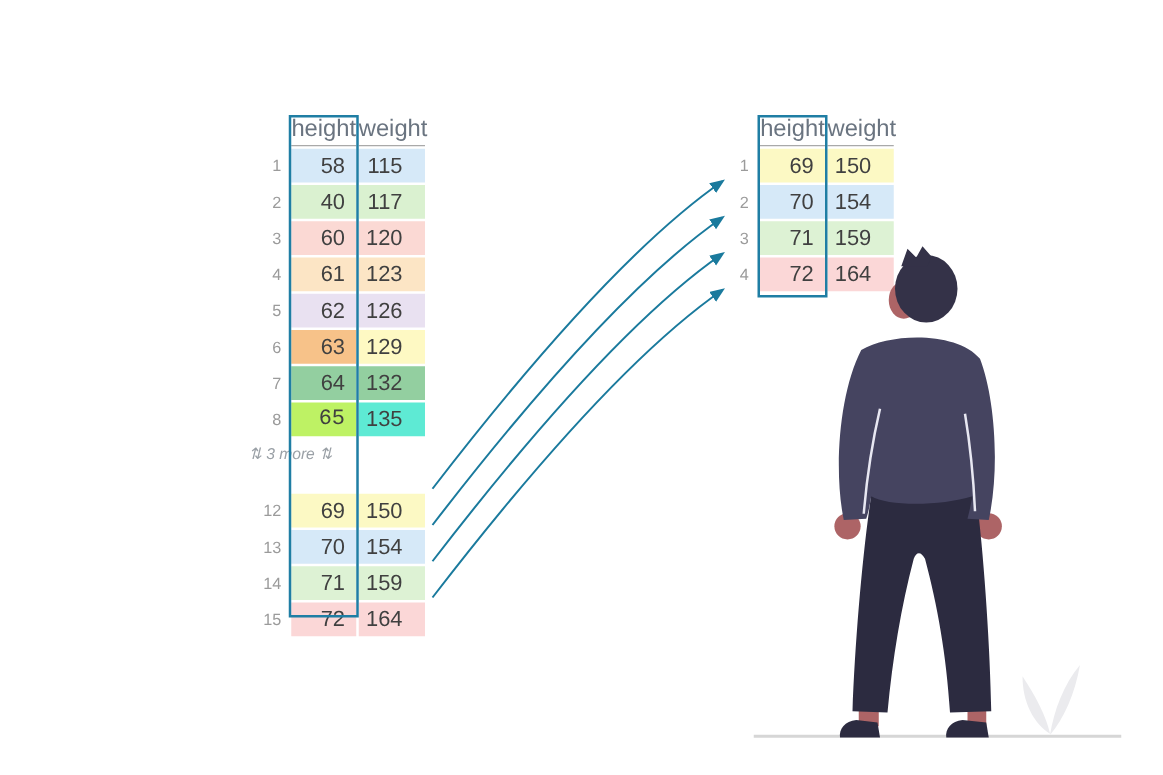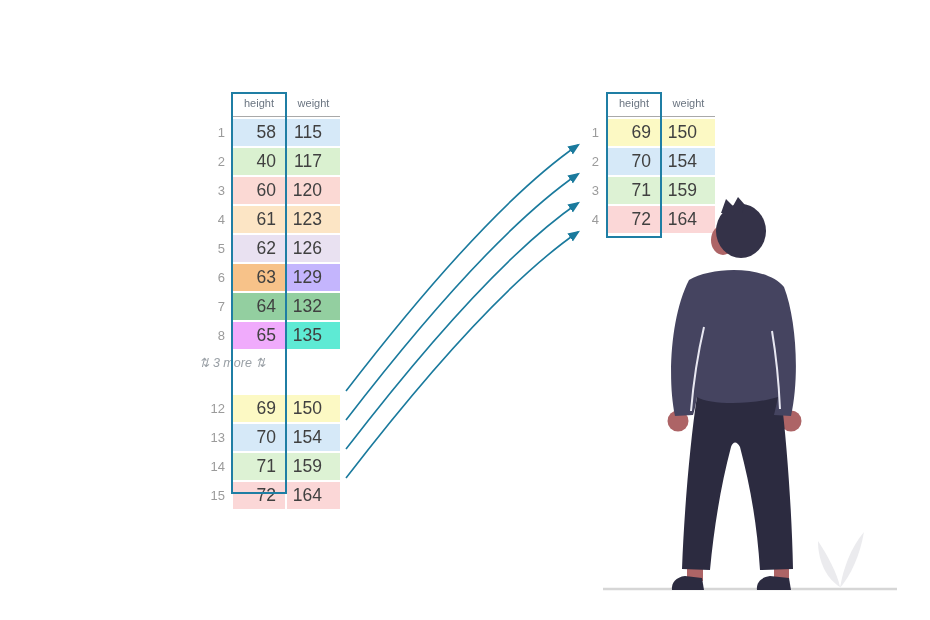--- a/index.html
+++ b/index.html
@@ -8,21 +8,21 @@
   .title{position:absolute;top:22px;left:0;width:930px;text-align:center;
          font-size:56px;font-weight:700;letter-spacing:-2px;}
   .dtable{position:absolute;}
   .trow{display:flex;align-items:center;height:27px;margin-bottom:2px;}
   .thead{display:flex;align-items:flex-end;height:24px;margin-bottom:2px;}
   .idx{width:26px;margin-right:8px;text-align:right;font-size:13px;color:#9b9b9b;}
   .idx-sm{width:17px;margin-right:9px;text-align:right;font-size:13px;color:#9b9b9b;}
   .cell{height:27px;line-height:27px;font-size:17.5px;color:#404040;text-align:right;box-sizing:border-box;}
   .hcol{width:52px;margin-right:2px;padding-right:9px;}
   .wcol{width:53px;padding-right:18px;}
-  .hdr{font-size:11px;color:#6a7480;text-align:center;padding-bottom:4px;
+  .hdr{font-size:19px;color:#6a7480;text-align:center;padding-bottom:4px;
        border-bottom:1px solid #a9a9a9;background:transparent;}
   .hdr.hcol,.hdr.wcol{padding-right:0;}
   .more-row{height:24px;margin-bottom:20px;line-height:24px;font-size:12.5px;color:#9aa0a6;font-style:italic;}
   .sel{position:absolute;border:2px solid #1f7ea4;box-sizing:border-box;pointer-events:none;}
   .overlay{position:absolute;left:0;top:0;pointer-events:none;}
   .arrow{fill:none;stroke-width:1.6px;}
 </style>
 </head>
 <body>
 
@@ -57,30 +57,30 @@
       <span class="cell wcol" style="background-color: rgb(252, 229, 197);">123</span>
     </div>
     <div class="trow">
       <span class="idx">5</span>
       <span class="cell hcol" style="background-color: rgb(233, 225, 241);">62</span>
       <span class="cell wcol" style="background-color: rgb(233, 225, 241);">126</span>
     </div>
     <div class="trow">
       <span class="idx">6</span>
       <span class="cell hcol" style="background-color: rgb(247, 194, 137);">63</span>
-      <span class="cell wcol" style="background-color: #c4b5fd;">129</span>
+      <span class="cell wcol" style="background-color: #fef9c3;">129</span>
     </div>
     <div class="trow">
       <span class="idx">7</span>
       <span class="cell hcol" style="background-color: rgb(147, 207, 160);">64</span>
       <span class="cell wcol" style="background-color: rgb(147, 207, 160);">132</span>
     </div>
     <div class="trow">
       <span class="idx">8</span>
-      <span class="cell hcol" style="background-color: #f0abfc;">65</span>
+      <span class="cell hcol" style="background-color: #bef264; font-family: Liberation Mono, monospace;">65</span>
       <span class="cell wcol" style="background-color: #5eead4;">135</span>
     </div>
 
     <div class="more-row">
       <span>⇅ 3 more ⇅</span>
     </div>
 
     <div class="trow">
       <span class="idx">12</span>
       <span class="cell hcol" style="background-color: rgb(252, 249, 196);">69</span>

